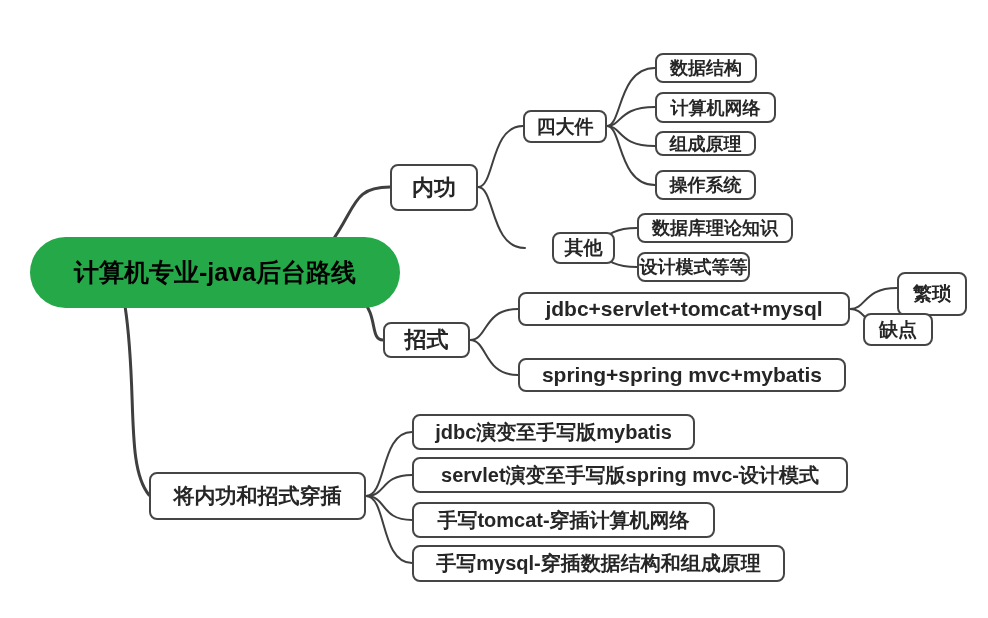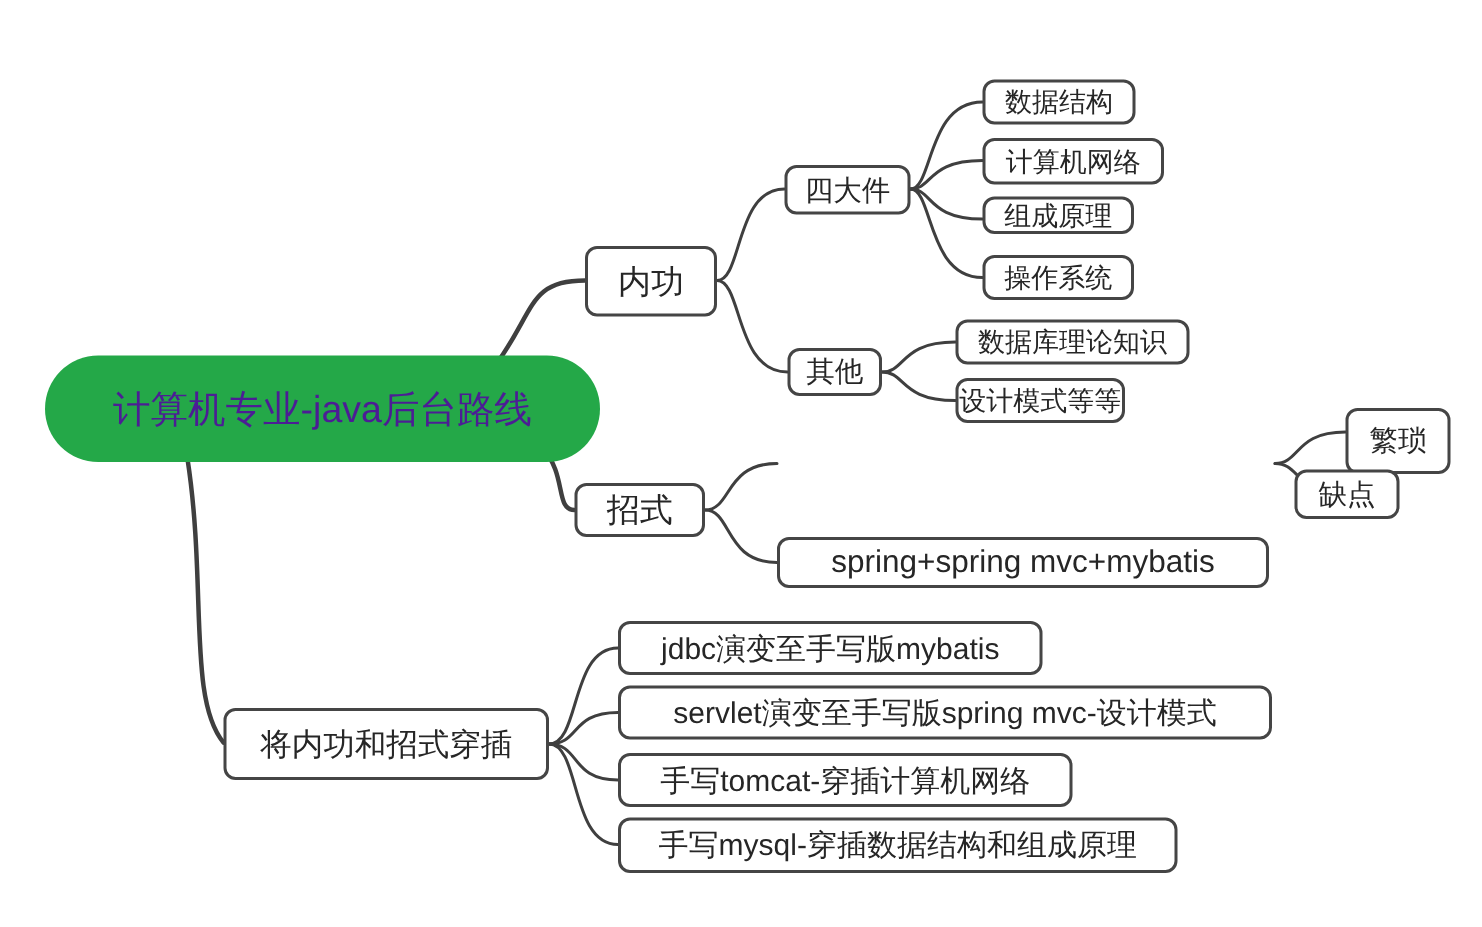--- a/index.html
+++ b/index.html
@@ -29,29 +29,29 @@
   .node {
     position: absolute;
     display: flex;
     align-items: center;
     justify-content: center;
     box-sizing: border-box;
     background: #ffffff;
     border: 2px solid #454545;
     border-radius: 8px;
     color: #262626;
-    font-weight: normal;
+    font-weight: bold;
     white-space: nowrap;
     cursor: default;
   }
   .node.root {
     background: #24a848;
     border: none;
     border-radius: 36px;
-    color: #4c1d95;
+    color: #000000;
   }
 </style>
 </head>
 <body>
 
 <div class="canvas">
 
   <svg class="edges" viewBox="0 0 988 618" aria-hidden="true">
 
     <path class="trunk" d="M330,244 C357,207 352,187 390,187" style="stroke: rgb(63, 63, 63);"></path>
@@ -88,28 +88,29 @@
   <div class="node" style="left:523px;top:110px;width:84px;height:33px;font-size:19px;">四大件</div>
 
   <div class="node" style="left:655px;top:53px;width:102px;height:30px;font-size:18px;">数据结构</div>
 
   <div class="node" style="left:655px;top:92px;width:121px;height:31px;font-size:18px;">计算机网络</div>
 
   <div class="node" style="left:655px;top:131px;width:101px;height:25px;font-size:18px;">组成原理</div>
 
   <div class="node" style="left:655px;top:170px;width:101px;height:30px;font-size:18px;">操作系统</div>
 
-  <div class="node" style="left:525px;top:232px;width:63px;height:32px;font-size:19px;">其他</div>
+  <div class="node" style="left:552px;top:232px;width:63px;height:32px;font-size:19px;">其他</div>
 
   <div class="node" style="left:637px;top:213px;width:156px;height:30px;font-size:18px;">数据库理论知识</div>
 
   <div class="node" style="left:637px;top:252px;width:113px;height:30px;font-size:18px;">设计模式等等</div>
 
   <div class="node" style="left:383px;top:322px;width:87px;height:36px;font-size:22px;">招式</div>
 
+  <div class="node" style="left:518px;top:292px;width:332px;height:34px;font-size:21px;">jdbc+servlet+tomcat+mysql</div>
 
   <div class="node" style="left:897px;top:272px;width:70px;height:44px;font-size:19px;">繁琐</div>
 
   <div class="node" style="left:863px;top:313px;width:70px;height:33px;font-size:19px;">缺点</div>
 
   <div class="node" style="left:518px;top:358px;width:328px;height:34px;font-size:21px;">spring+spring mvc+mybatis</div>
 
   <div class="node" style="left:149px;top:472px;width:217px;height:48px;font-size:21px;">将内功和招式穿插</div>
 
   <div class="node" style="left:412px;top:414px;width:283px;height:36px;font-size:20px;">jdbc演变至手写版mybatis</div>

